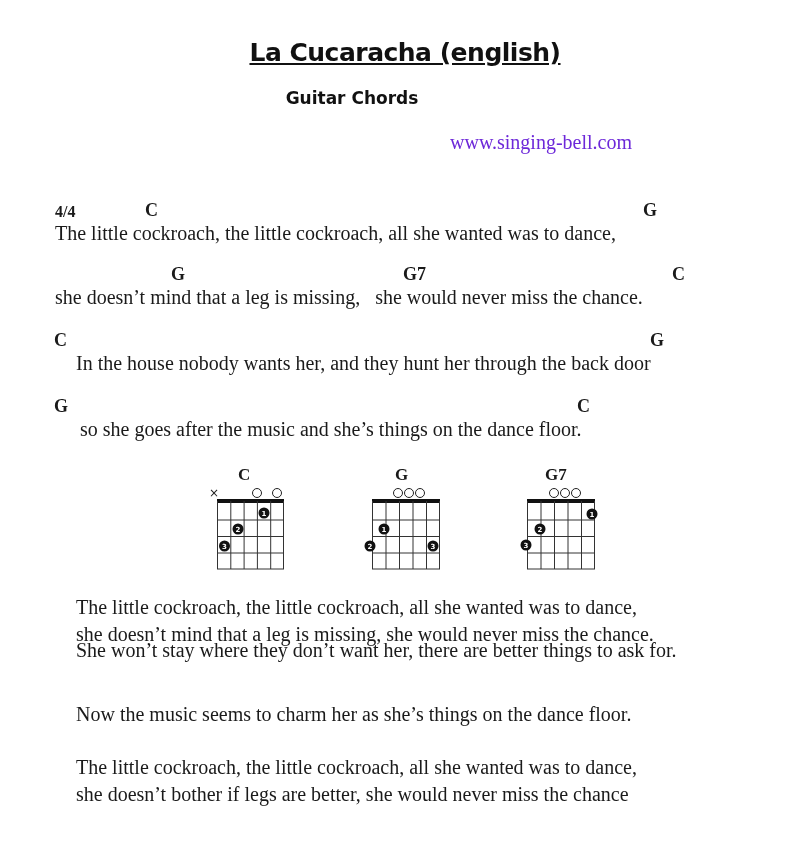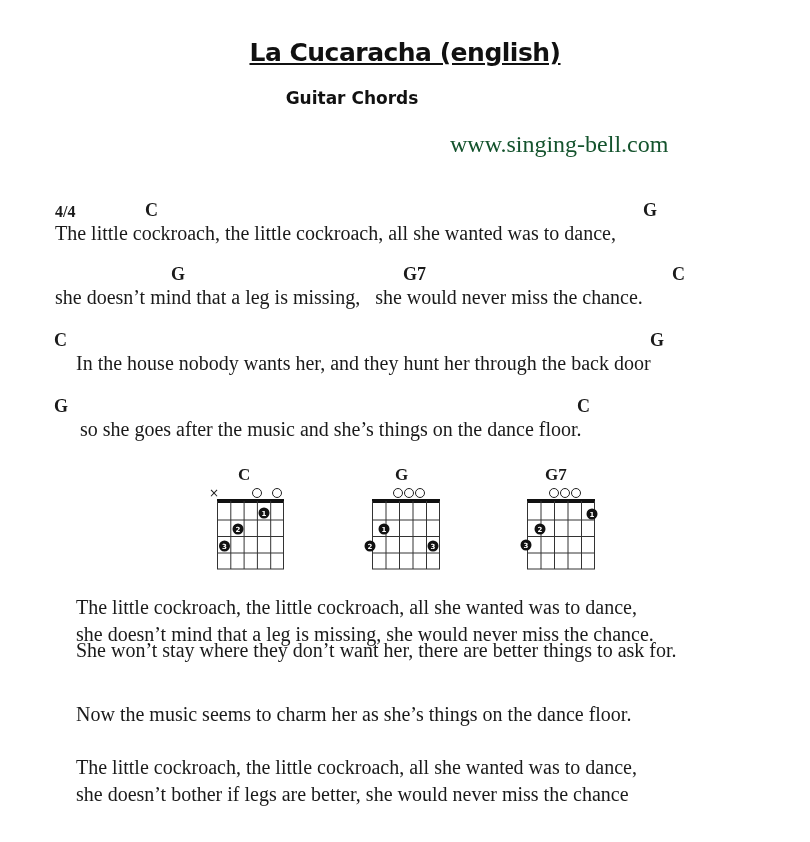--- a/index.html
+++ b/index.html
@@ -35,22 +35,22 @@
       font-family: "DejaVu Sans", sans-serif;
       font-weight: bold;
       font-size: 17px;
       color: #111;
     }
     .website {
       position: absolute;
       left: 450px;
       top: 131px;
       font-family: "Liberation Serif", serif;
-      font-size: 24px;
-      color: #14532d;
+      font-size: 20px;
+      color: #6d28d9;
       text-decoration: none;
     }
     .timesig {
       position: absolute;
       left: 55px;
       top: 159px;
       font-weight: bold;
       font-size: 16px;
       margin-top: 44px;
     }

